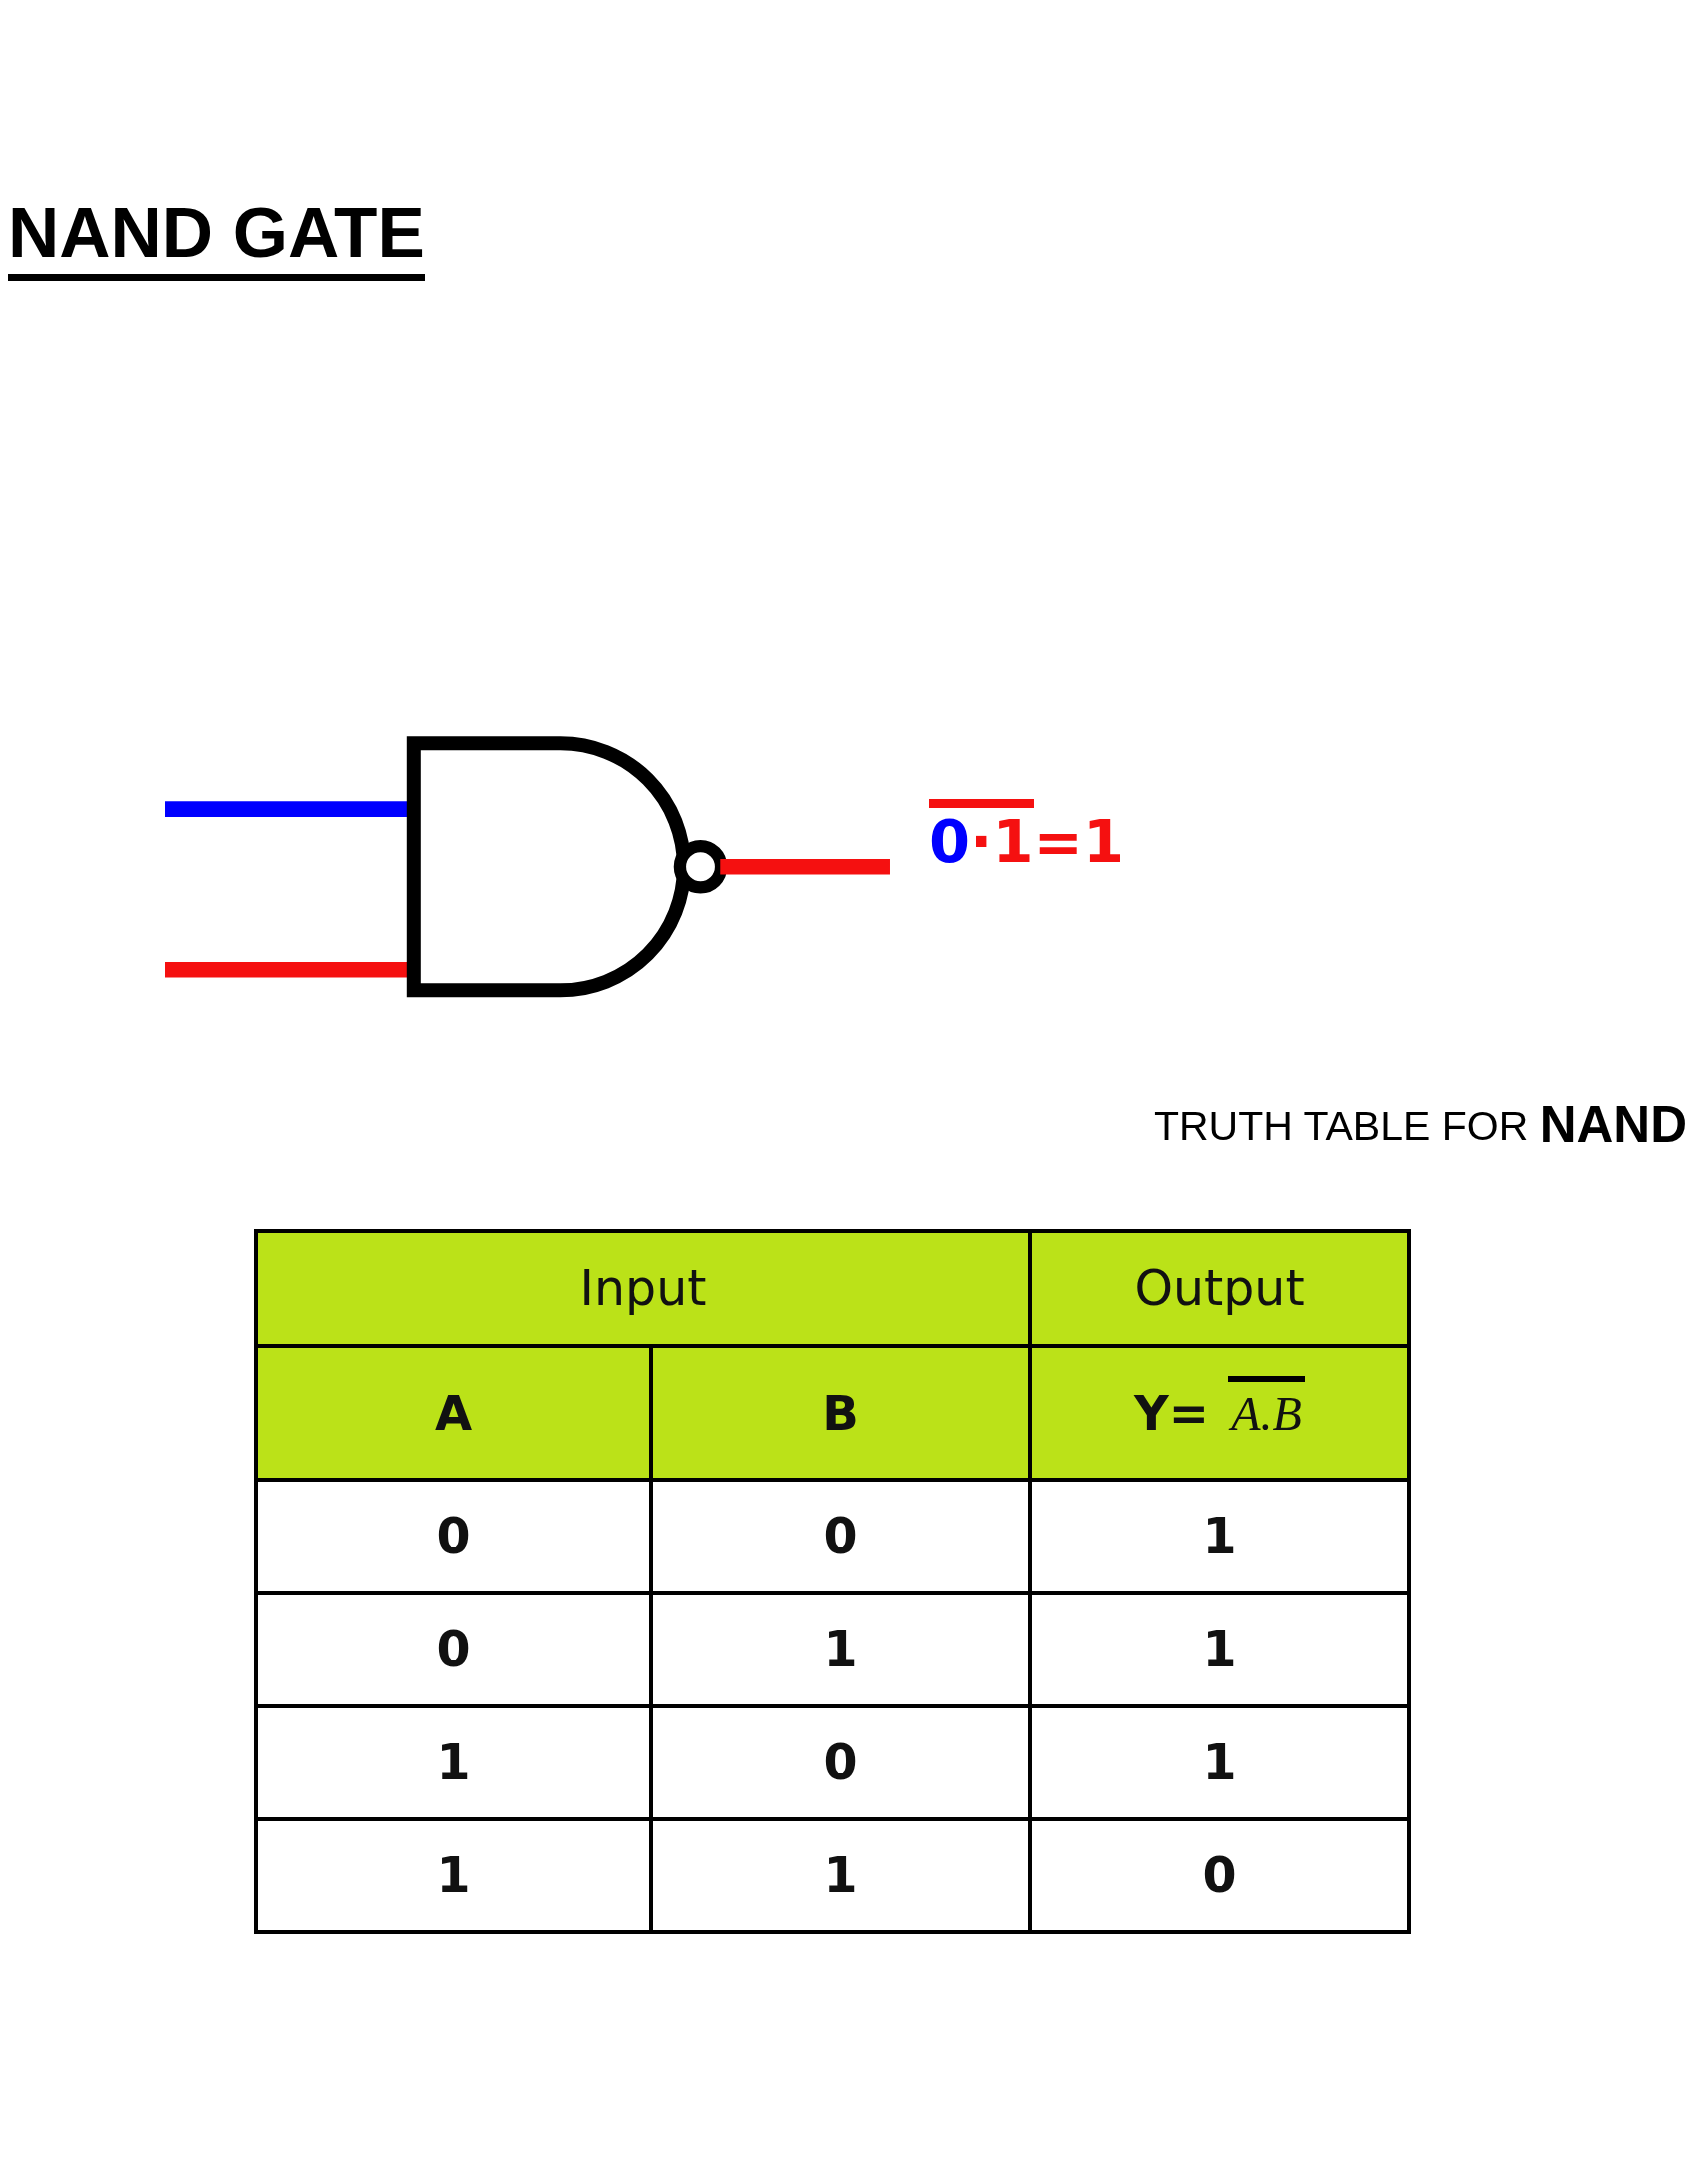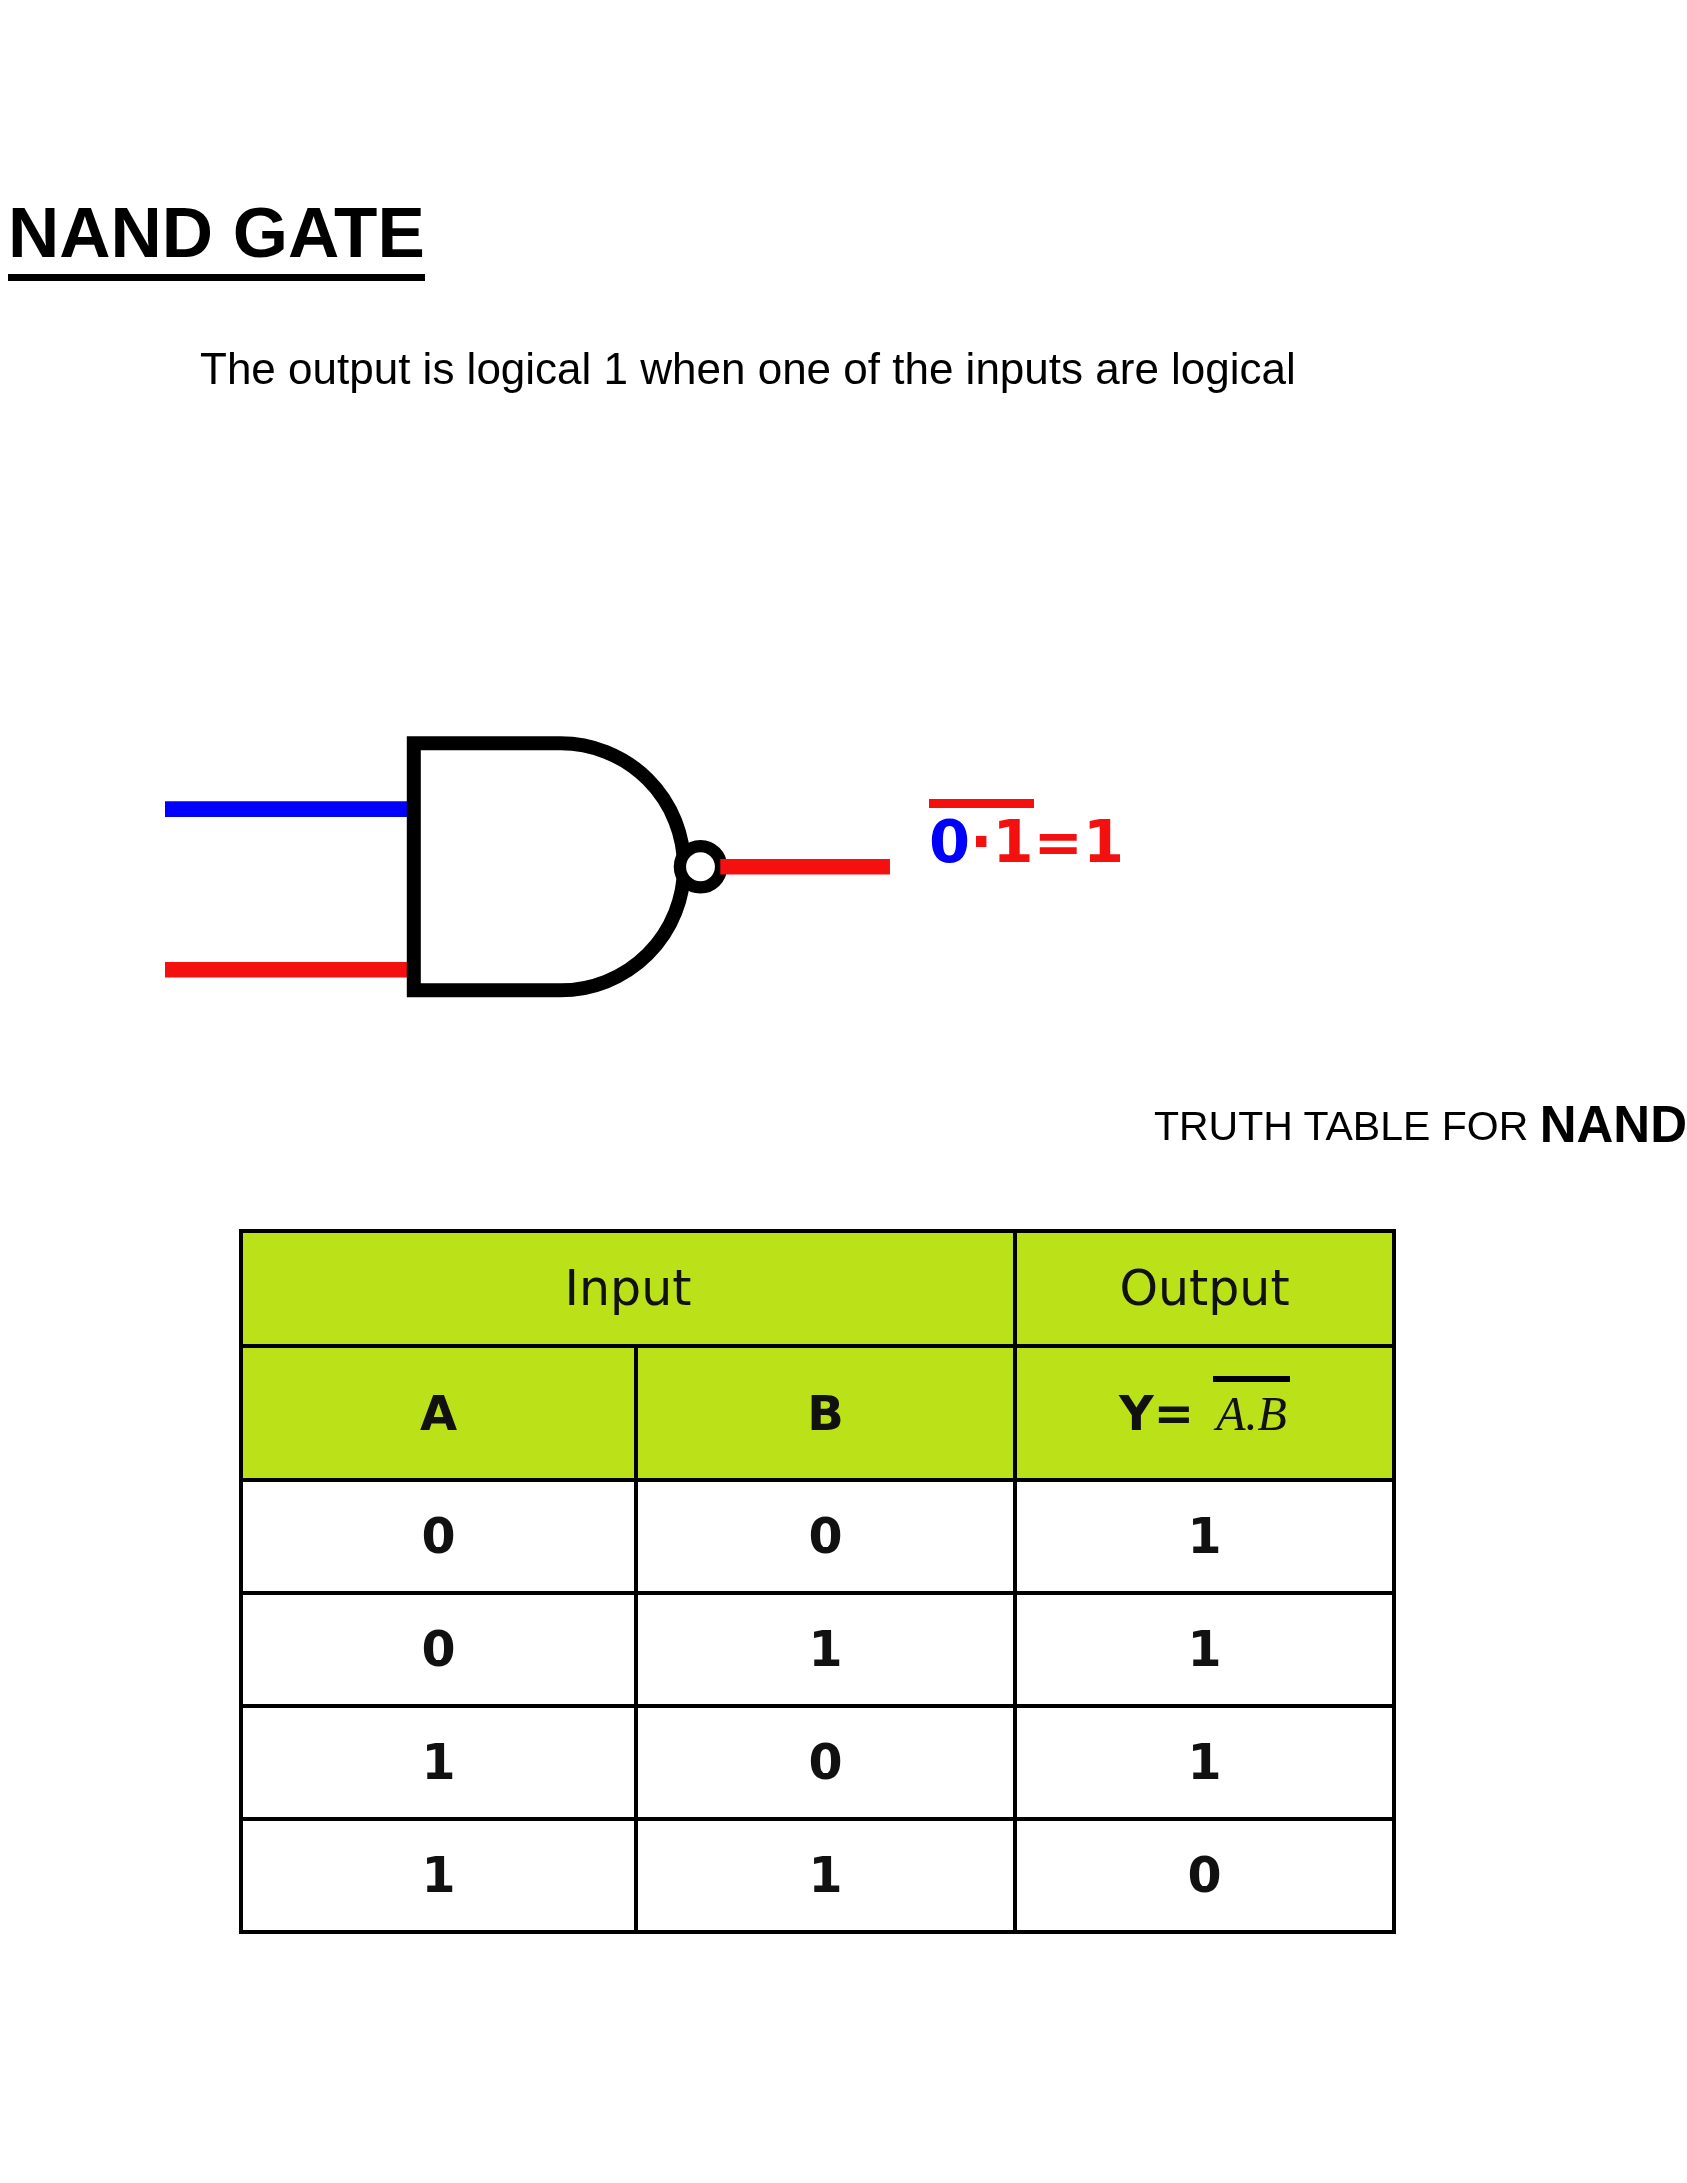--- a/index.html
+++ b/index.html
@@ -100,21 +100,21 @@
   }
   .tt-caption .tt-strong {
     font-weight: bold;
     font-size: 51px;
     vertical-align: -1.6px;
   }
 
   
   .tt-wrap {
     position: absolute;
-    left: 203px;
+    left: 218px;
     top: 1229px;
     width: 1057px;
     padding-left: 36px;
   }
   table.truth-table {
     border-collapse: collapse;
     width: 1153px;
     table-layout: fixed;
   }
   table.truth-table td {
@@ -175,21 +175,20 @@
   }
 </style>
 </head>
 <body>
 
 <div class="page-title">
   <span class="title-text">NAND GATE</span>
 </div>
 
 <div class="body-block" id="para-1">
-  <p class="para">The output is logical 1 when one of the inputs are logical</p>
 </div>
 
 <div class="body-block" id="para-2">
 </div>
 
 <div class="diagram">
   <svg width="1071" height="305" viewBox="0 0 1300 370" xmlns="http://www.w3.org/2000/svg">
 
     <line x1="-55" y1="102" x2="300" y2="102" stroke="#0000ff" stroke-width="19"></line>
 

